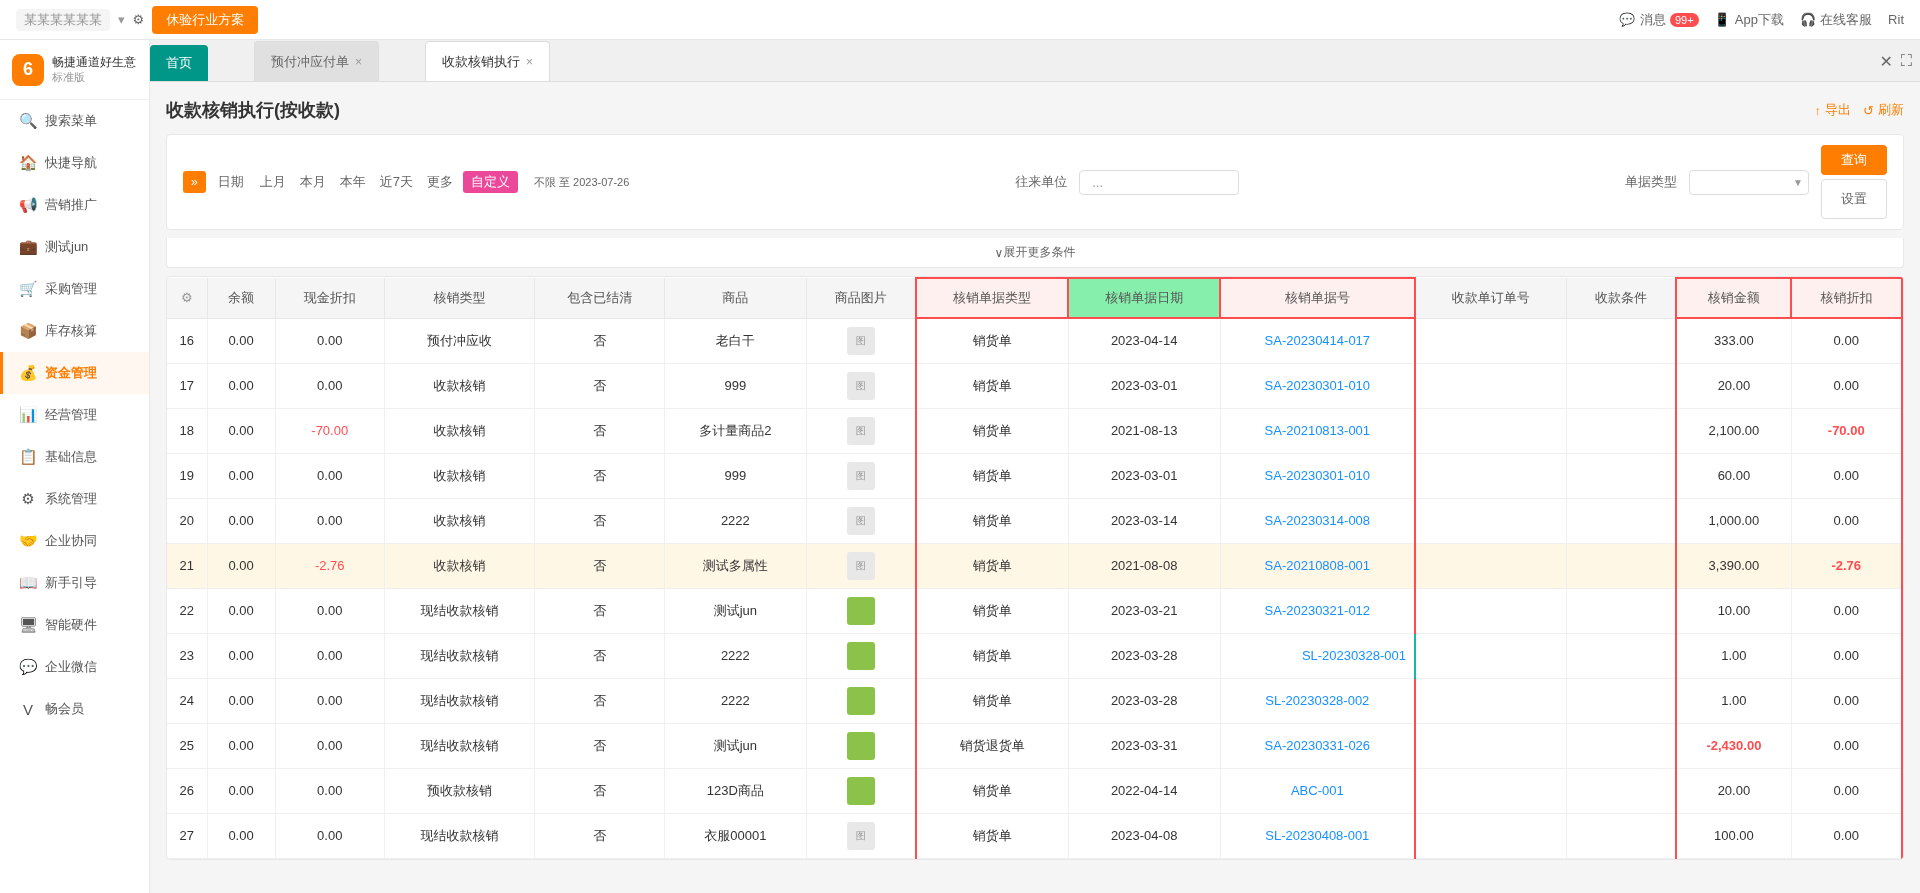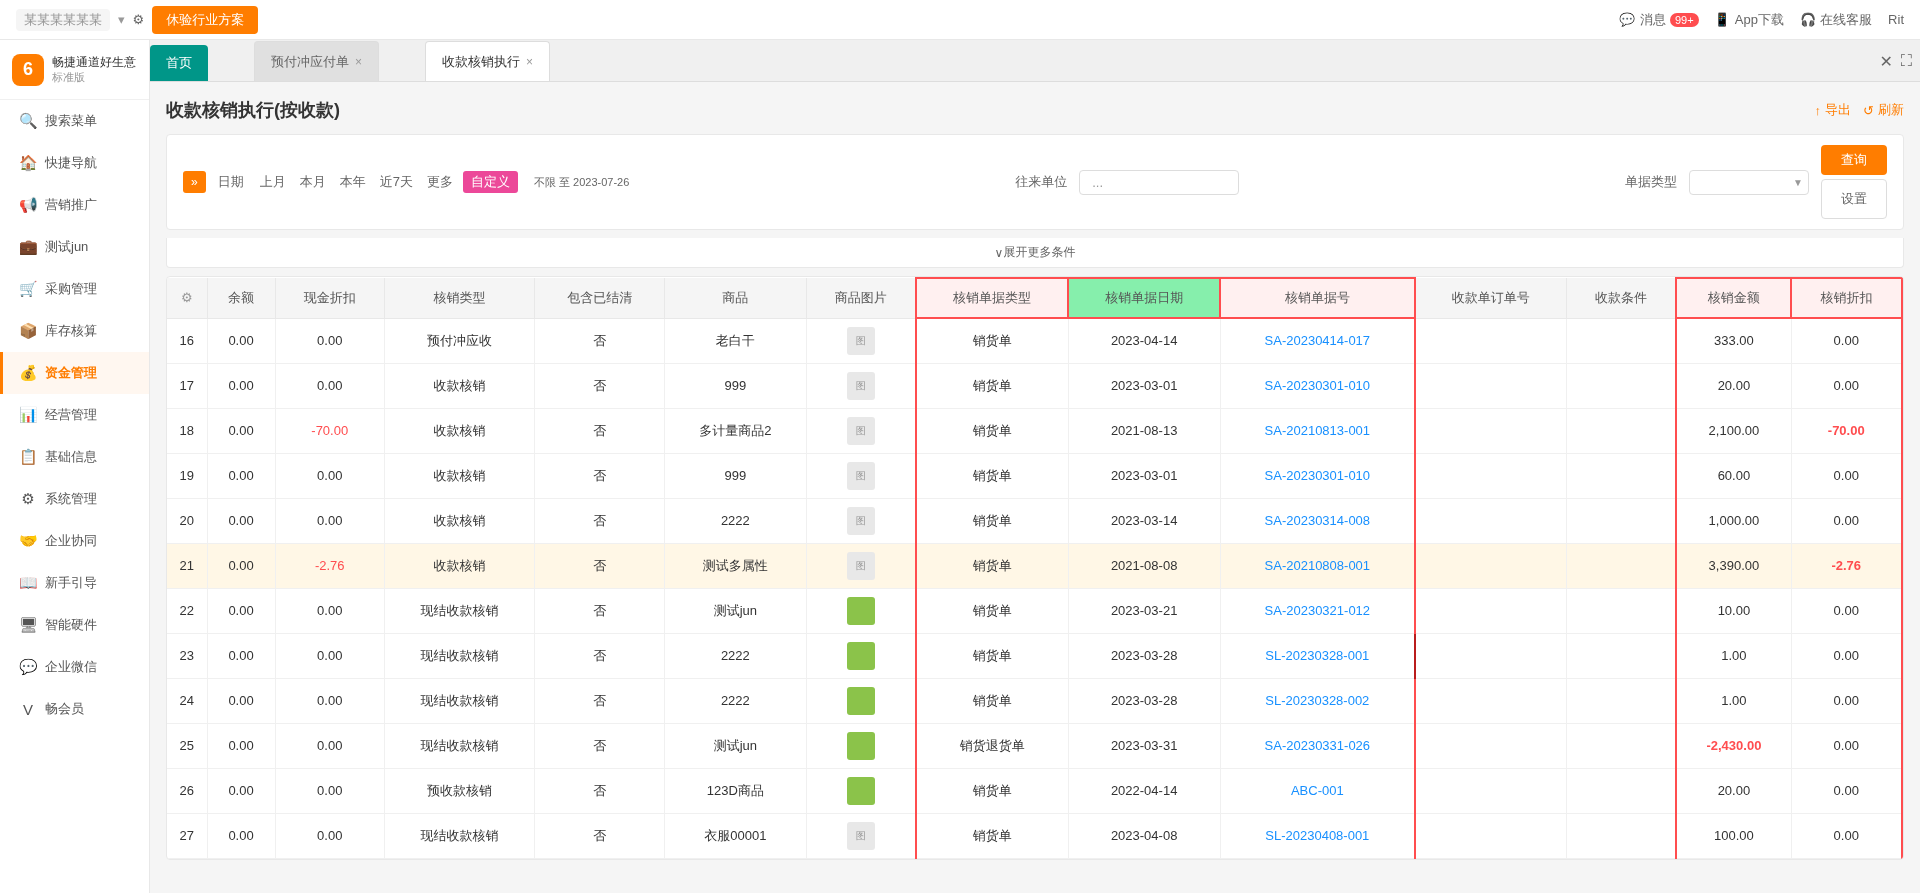--- a/index.html
+++ b/index.html
@@ -553,21 +553,21 @@
       <td>0.00</td>
       <td class="">0.00</td>
       <td>现结收款核销</td>
       <td>否</td>
       <td>2222</td>
       <td>
                   <div style="width:28px;height:28px;background:#8bc34a;border-radius:3px;margin:0 auto;"></div>
                 </td>
       <td style="border-left:2px solid #ff4d4f;border-right:1px solid #f0f0f0;">销货单</td>
       <td>2023-03-28</td>
-      <td style="border-right:2px solid #b91c1c;"><span class="link-text">SL-20230328-001</span></td>
+      <td style="border-right:2px solid #14b8a6;text-align:right;"><span class="link-text">SL-20230328-001</span></td>
       <td></td>
       <td></td>
       <td class="" style="border-left:2px solid #ff4d4f;border-right:1px solid #f0f0f0;">1.00</td>
       <td class="" style="border-right:2px solid #ff4d4f;">0.00</td>
     </tr>
               <tr>
       <td>24</td>
       <td>0.00</td>
       <td class="">0.00</td>
       <td>现结收款核销</td>

